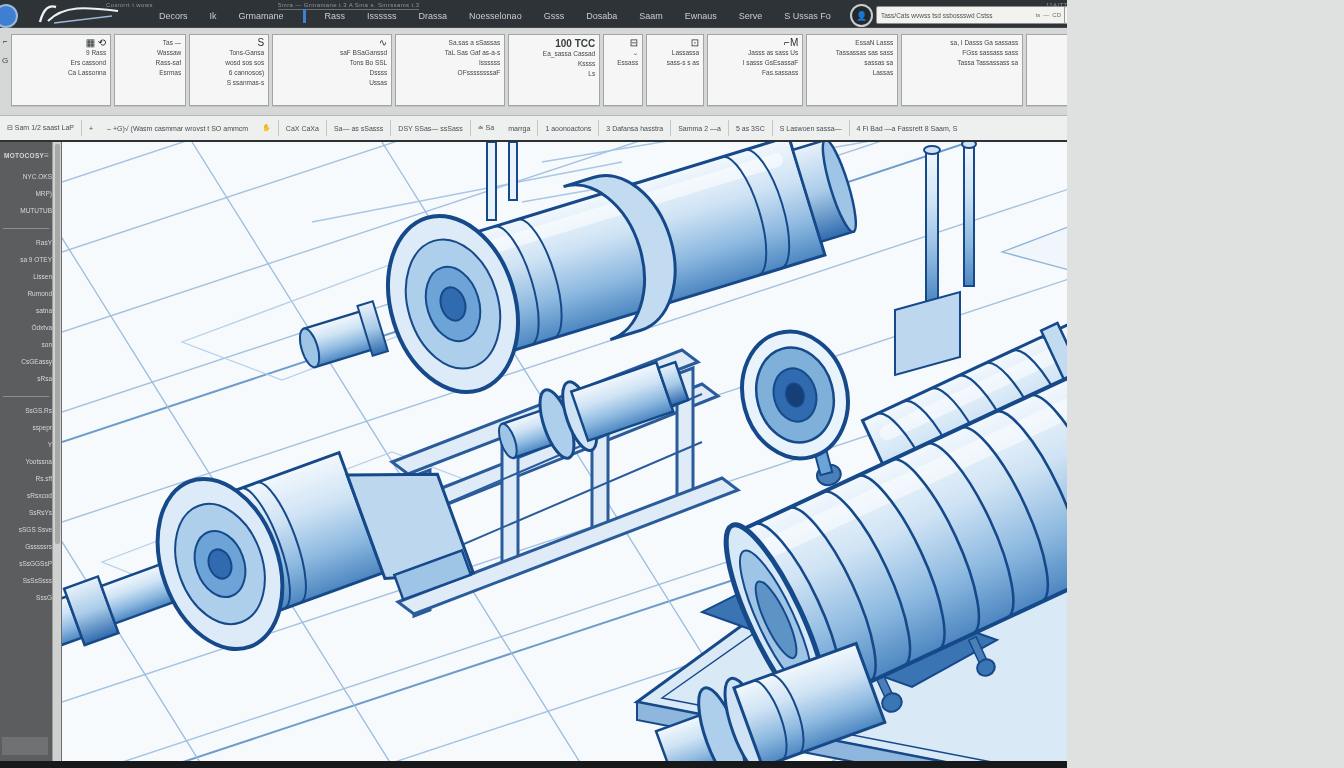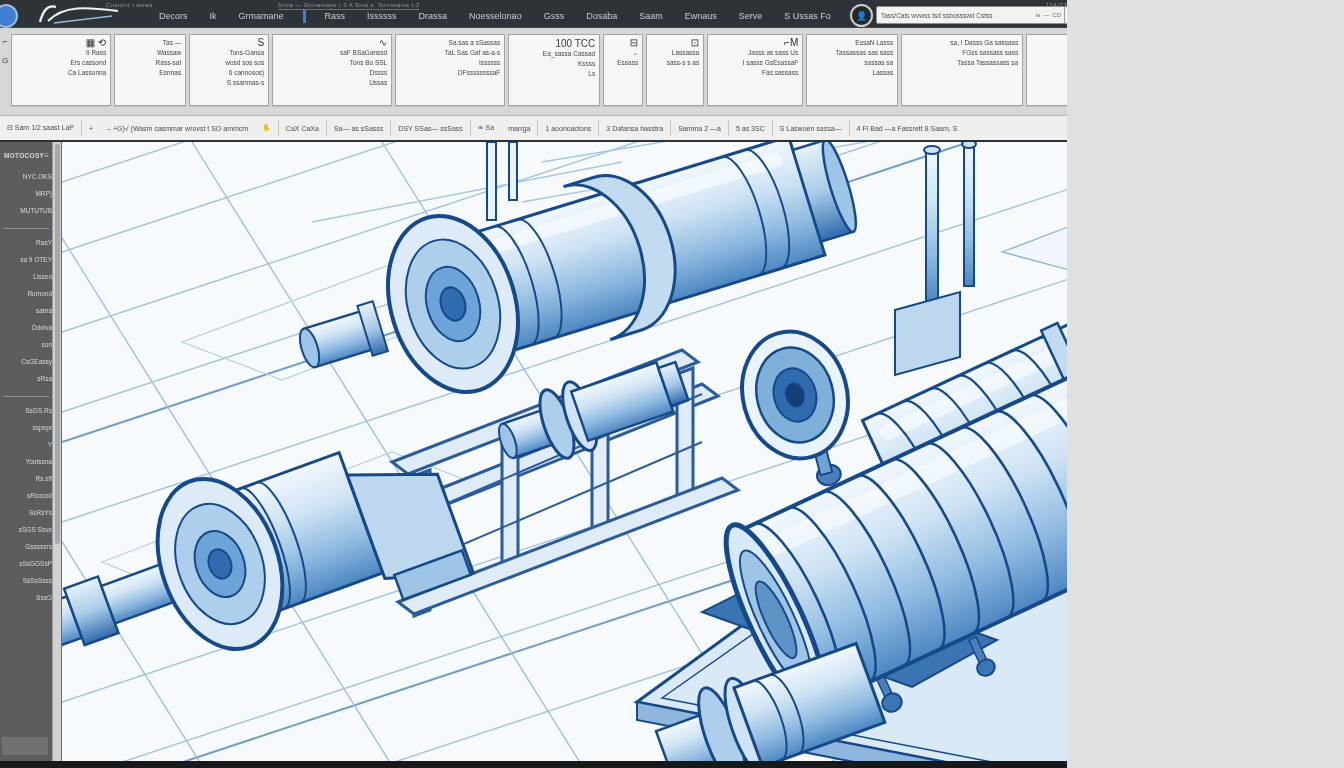--- a/index.html
+++ b/index.html
@@ -35,21 +35,21 @@
 
   
   .ribbon{position:absolute;left:0;top:27px;width:1344px;height:88px;background:#d6d8d7;
     border-top:1px solid #44484b;display:flex;align-items:flex-start;padding:6px 2px 0 2px;box-sizing:border-box;z-index:20;}
   .rb-colicons{width:13px;display:flex;flex-direction:column;gap:10px;align-items:center;
     font-size:8px;color:#3c3f41;padding-top:3px;}
   .rb-panel{background:#f5f6f5;border:1px solid #a2a5a4;box-shadow:0 1px 0 #bfc2c1;height:72px;
     margin-left:3px;padding:3px 4px;box-sizing:border-box;overflow:hidden;flex:0 0 auto;}
   .rb-ic{font-size:10px;color:#2b2e30;line-height:10px;}
   .rb-ic:empty{display:none;}
-  .rb-big{font-size:10px;color:#3a3d3f;font-weight:normal;line-height:11px;}
+  .rb-big{font-size:10px;color:#3a3d3f;font-weight:bold;line-height:11px;}
   .rb-big:empty{display:none;}
   .rb-panel span{display:block;font-size:6.5px;color:#44474a;line-height:1.55;white-space:nowrap;overflow:hidden;}
   .rb-panel span:empty{display:none;}
   .rb-flex{flex:1 1 auto;}
   .rb-endgap{flex:0 0 104px;}
 
   
   .toolbar3{position:absolute;left:0;top:115px;width:1344px;height:27px;background:#eef0ef;
     border-top:1px solid #b5b8b7;border-bottom:2px solid #2e3134;display:flex;align-items:center;
     box-sizing:border-box;z-index:20;overflow:hidden;}

